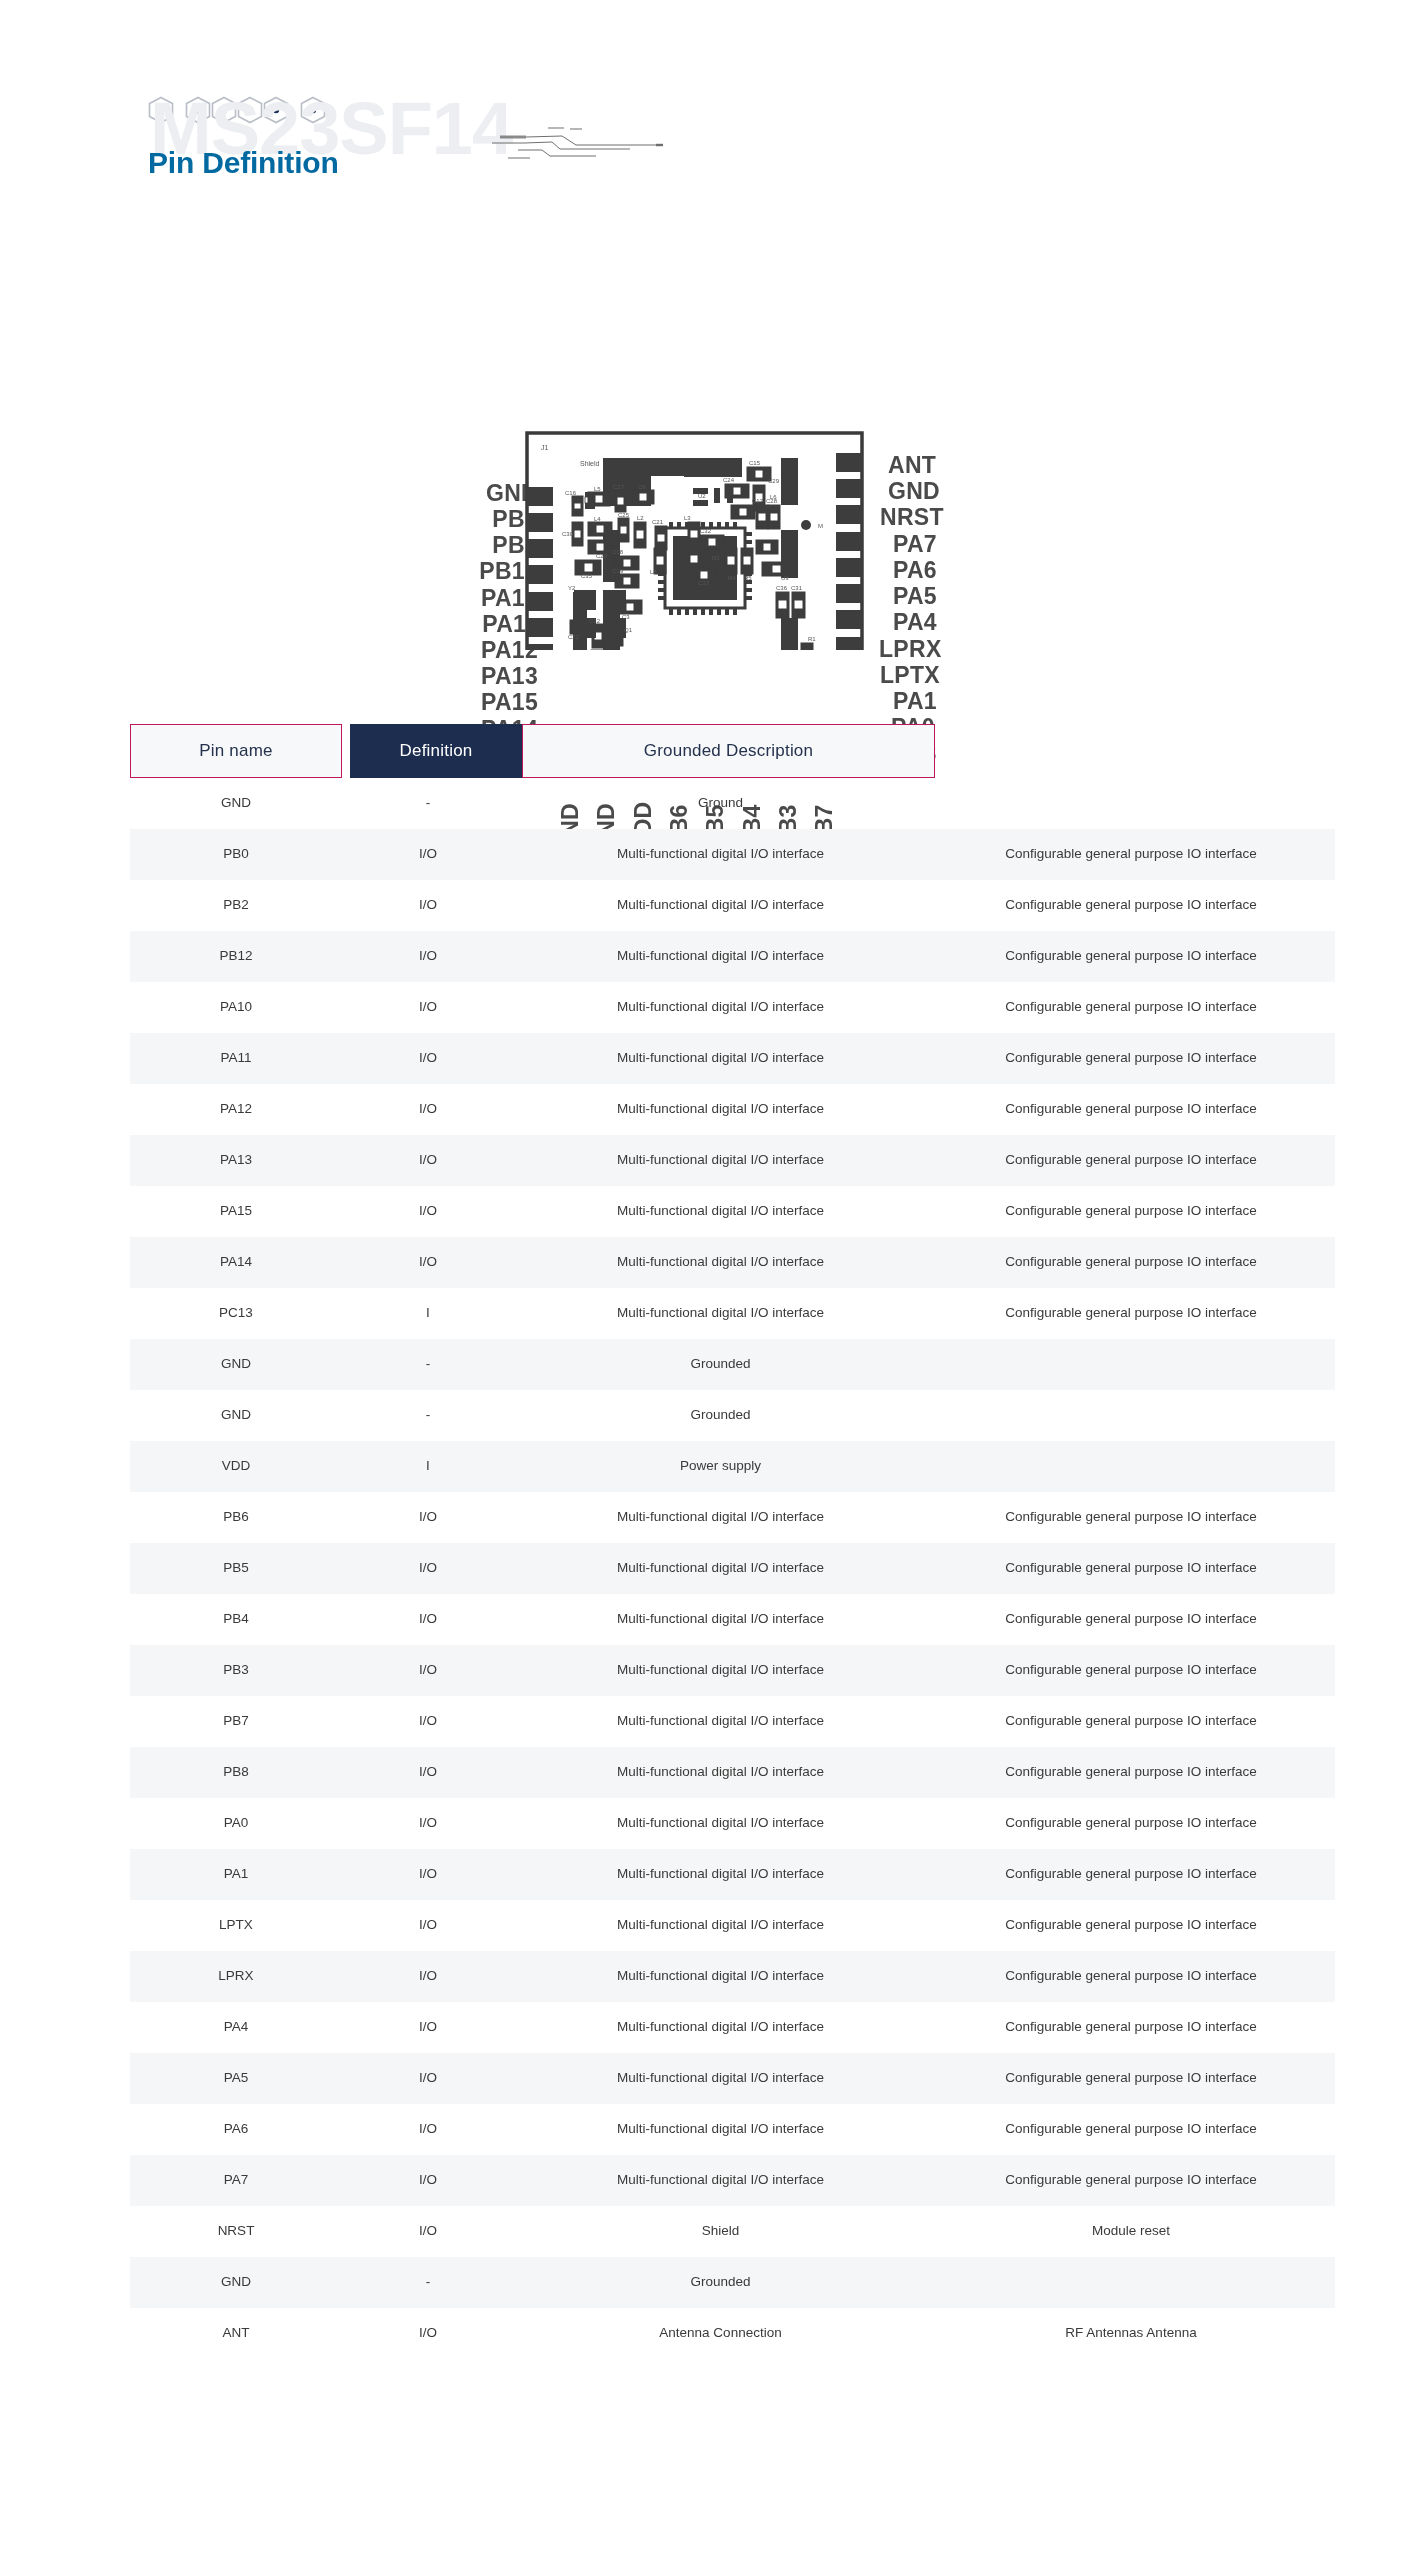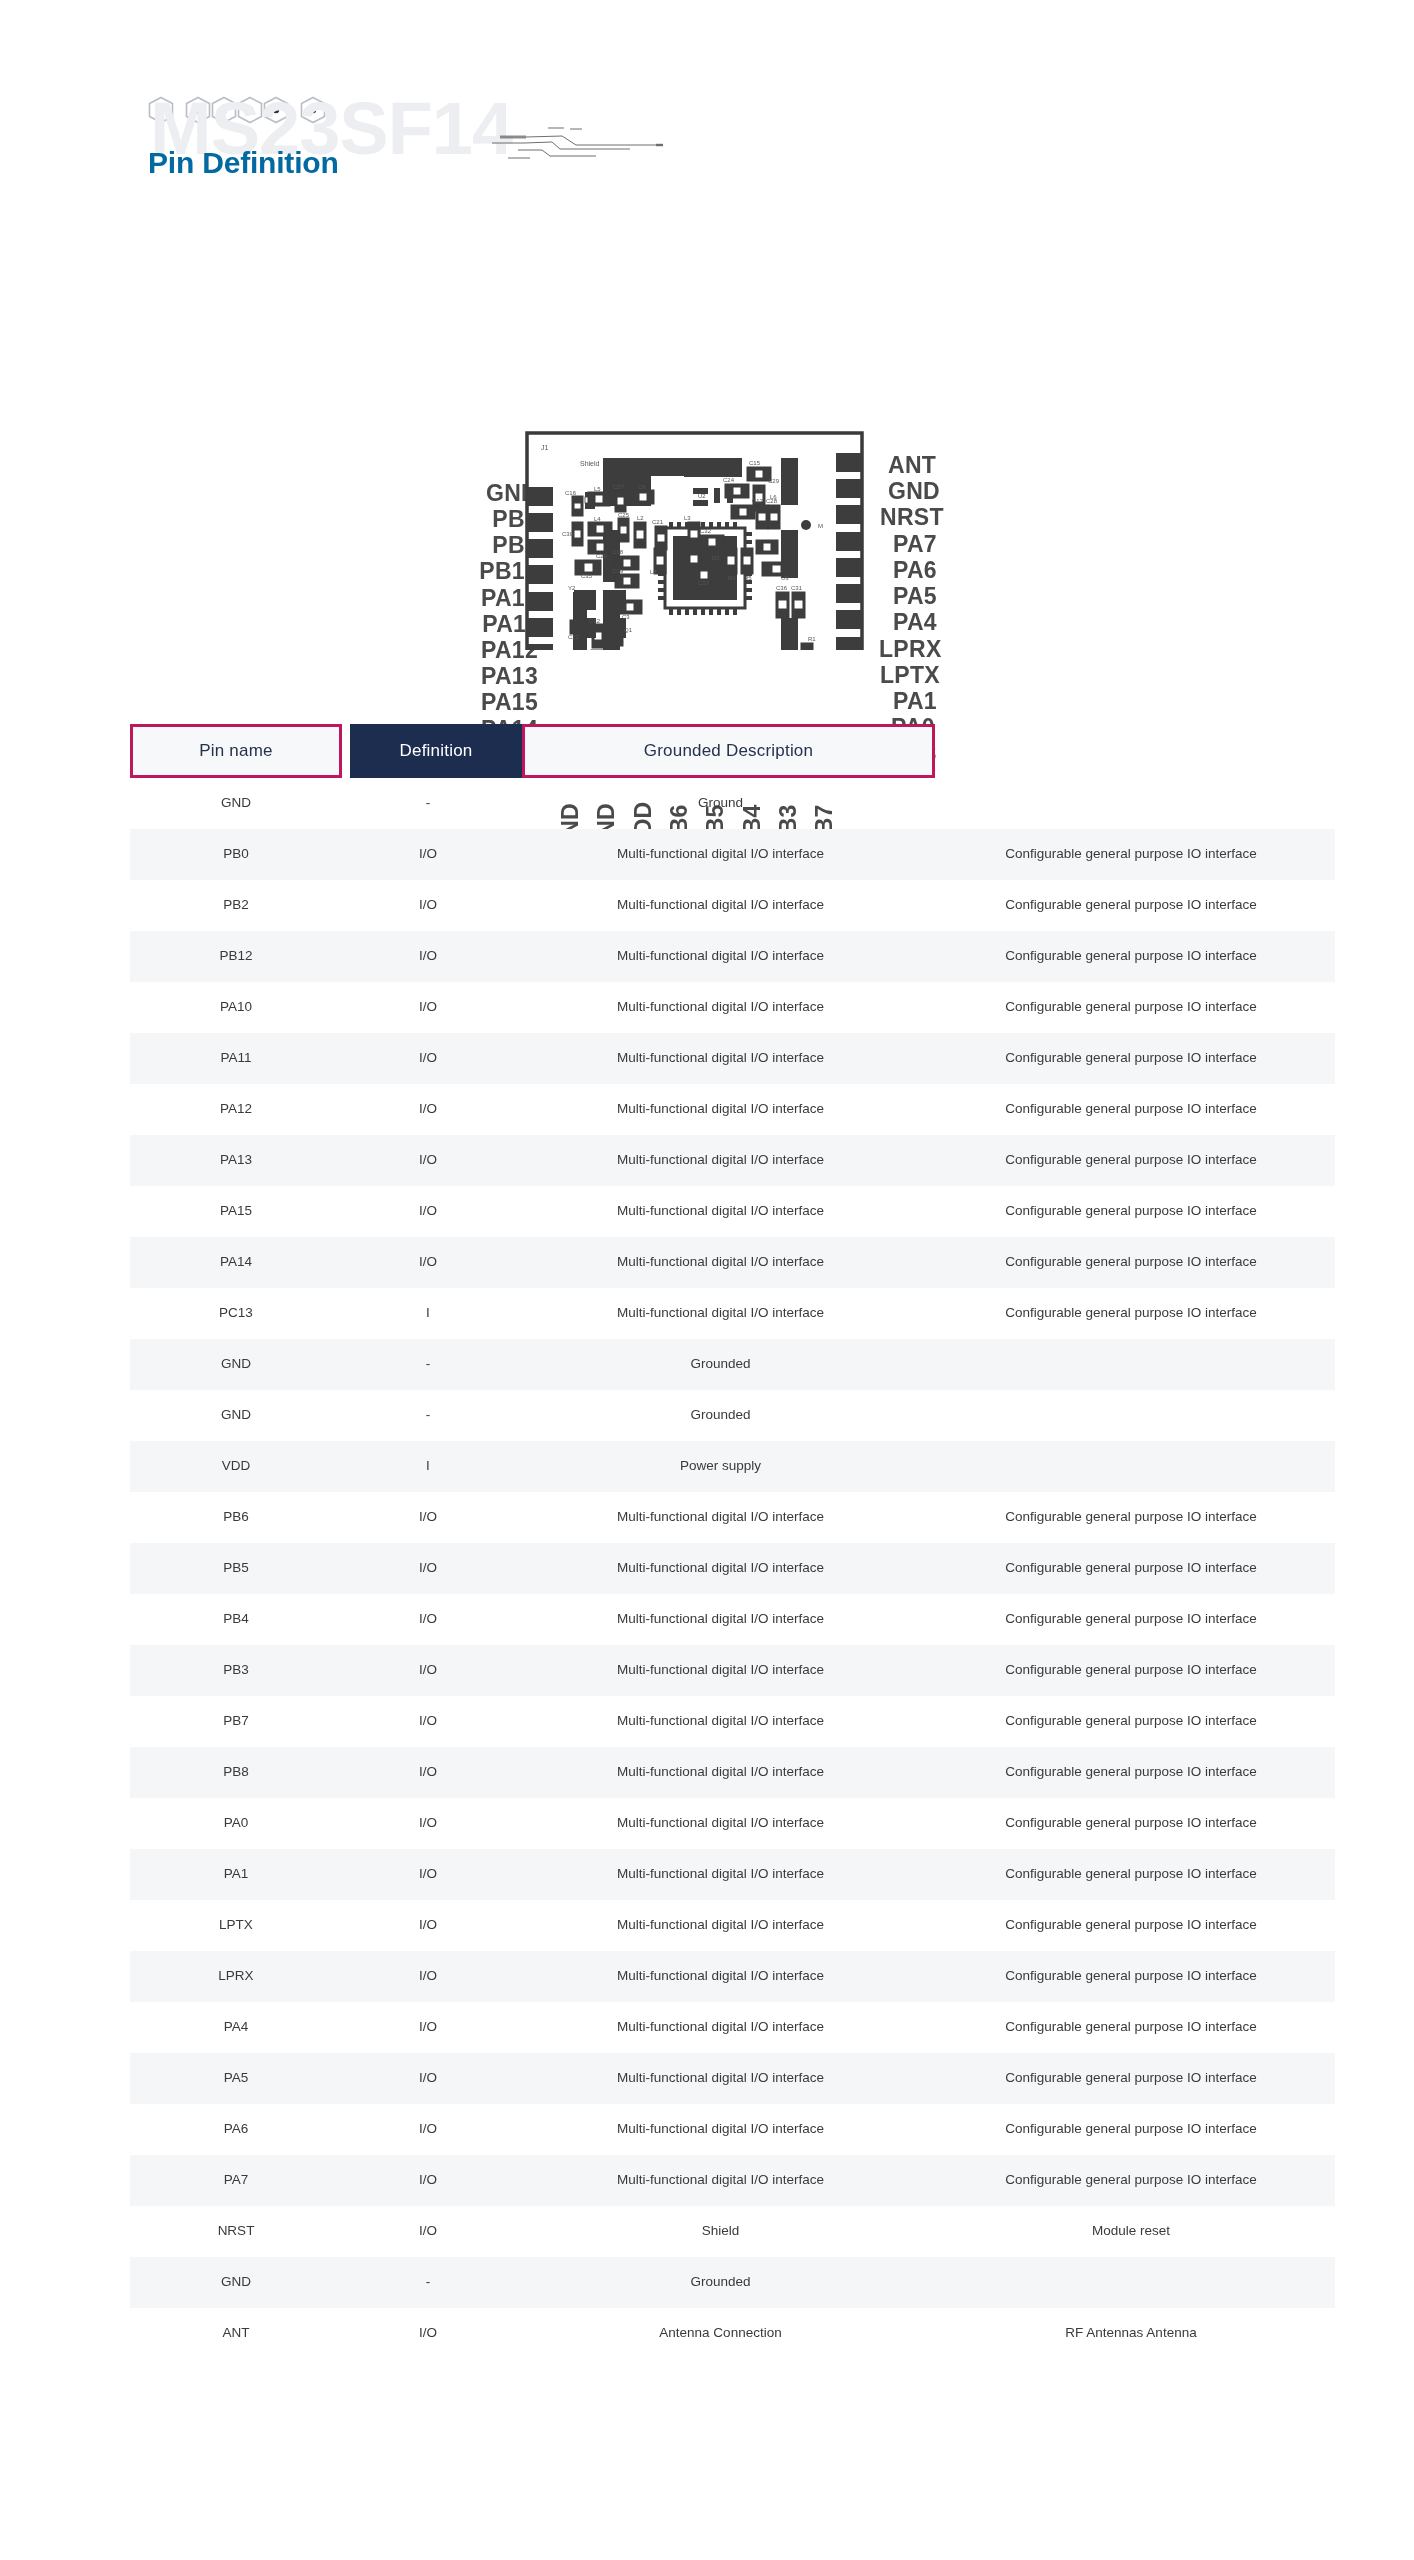--- a/index.html
+++ b/index.html
@@ -119,21 +119,21 @@
     display: flex;
     align-items: center;
     justify-content: center;
     font-size: 17px;
     letter-spacing: 0.2px;
     height: 54px;
   }
   .th.light {
     background: #f7f8fa;
     color: #25324d;
-    border: 3px solid #be185d;
+    border: 1px solid #be185d;
   }
   .th.dark {
     background: #1c2d4f;
     color: #ffffff;
     margin-left: 8px;
   }
   .col-pin   { width: 212px; }
   .col-def   { width: 172px; }
   .col-func  { width: 413px; }
   .col-notes { width: 408px; }

